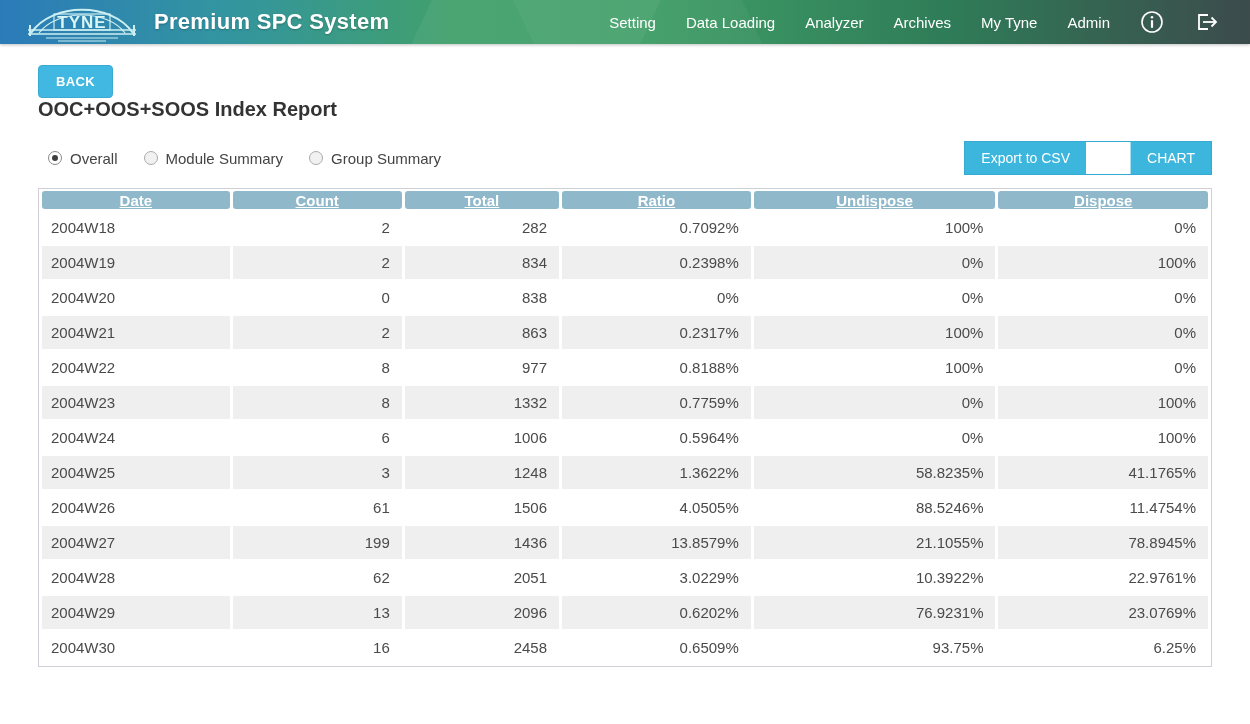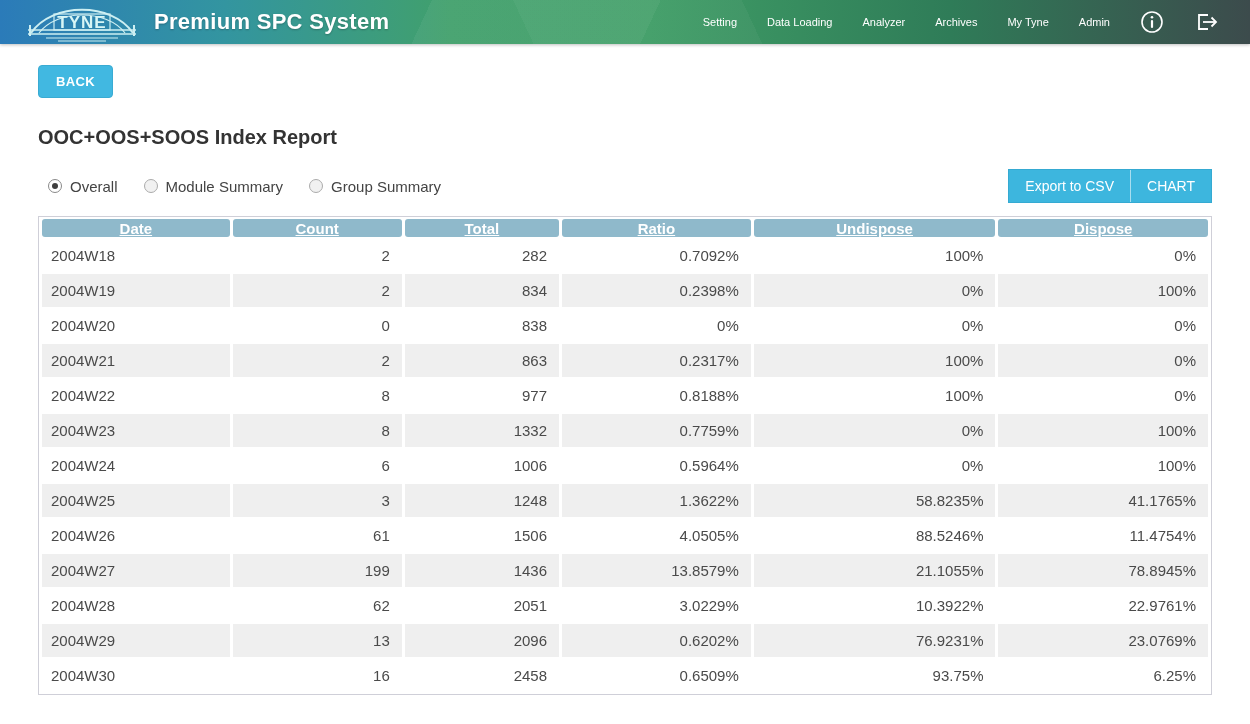--- a/index.html
+++ b/index.html
@@ -21,48 +21,48 @@
     background:
       linear-gradient(115deg, transparent 34%, rgba(255,255,255,0.05) 34%, rgba(255,255,255,0.05) 52%, transparent 52%),
       linear-gradient(245deg, transparent 40%, rgba(255,255,255,0.04) 40%, rgba(255,255,255,0.04) 58%, transparent 58%);
   }
   .brand { display: flex; align-items: center; padding-left: 24px; gap: 14px; z-index: 1; }
   .logo-svg { display: block; }
   .app-title { color: #ffffff; font-size: 22px; font-weight: bold; letter-spacing: 0.3px;
     text-shadow: 0 1px 2px rgba(0,0,0,0.25); }
   .nav { margin-left: auto; display: flex; align-items: center; gap: 30px;
     padding-right: 30px; z-index: 1; }
-  .nav-item { color: #ffffff; font-size: 11px; cursor: pointer; white-space: nowrap; }
+  .nav-item { color: #ffffff; font-size: 15px; cursor: pointer; white-space: nowrap; }
   .nav-icon { display: flex; align-items: center; cursor: pointer; }
 
   
   .content { padding: 0 38px; }
   .btn-back {
     margin-top: 21px; display: inline-block;
     background: #41b8e1; color: #ffffff; font-size: 13px; font-weight: bold;
     border: 1px solid #39abd3; border-radius: 4px;
     padding: 8px 17px; cursor: pointer; letter-spacing: 0.4px;
   }
-  .page-title { margin-top: 28px; font-size: 20px; font-weight: bold; color: #333333; }
+  .page-title { font-size: 20px; font-weight: bold; color: #333333; }
 
   .options-row { margin-top: 20px; display: flex; align-items: center; }
   .view-options { display: flex; align-items: center; gap: 26px; padding-left: 10px; }
   .view-option { display: flex; align-items: center; gap: 8px; cursor: pointer;
     font-size: 15px; color: #444444; }
   .radio-dot { width: 14px; height: 14px; border-radius: 50%;
     border: 1px solid #ababab; background: #f1f1f1; position: relative; flex: 0 0 auto; }
   .radio-dot.selected { background: #ffffff; border-color: #8a8a8a; }
   .radio-dot.selected::after { content: ""; position: absolute; left: 3px; top: 3px;
     width: 6px; height: 6px; border-radius: 50%; background: #3f3f3f; }
 
   .btn-group { margin-left: auto; display: flex; border-radius: 0; overflow: hidden;
     border: 1px solid #35aad2; }
   .btn-action { background: #3db6de; color: #ffffff; font-size: 14px;
     padding: 8px 16px; cursor: pointer; white-space: nowrap; }
-  .btn-action + .btn-action { border-left: 1px solid rgba(255,255,255,0.55); }
+  .btn-action + .btn-action { border-left: 1px solid rgba(255,255,255,0.55); margin-left: 44px; }
 
   
   .table-wrap { margin-top: 13px; border: 1px solid #cfcfd8; background: #ffffff; }
   table { width: 100%; border-collapse: separate; border-spacing: 3px 2px; table-layout: fixed; }
   th { background: #8fb9cb; color: #ffffff; font-size: 15px; font-weight: bold;
     height: 18px; border-radius: 3px; cursor: pointer; }
   th span { text-decoration: underline; }
   td { font-size: 15px; color: #4a4a4a; height: 33px; background: #ffffff; }
   tr.alt td { background: #efefef; }
   td.left { text-align: left; padding-left: 9px; }

